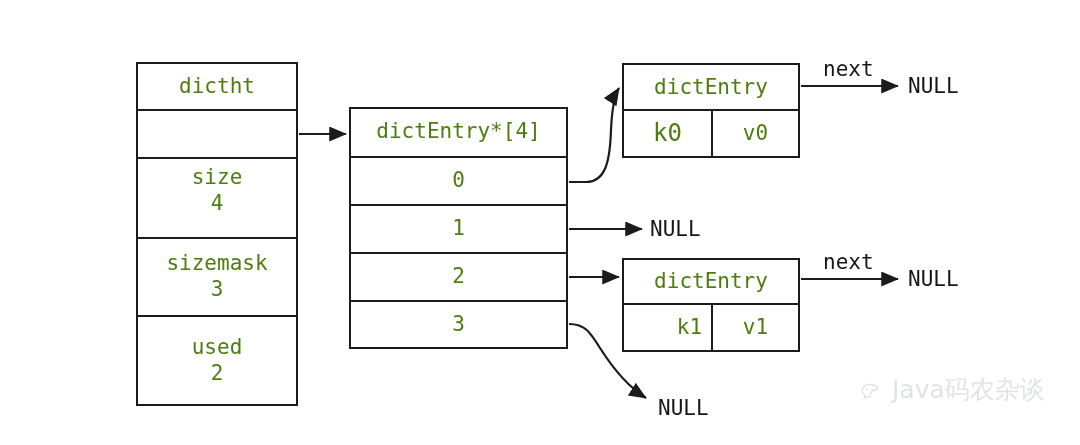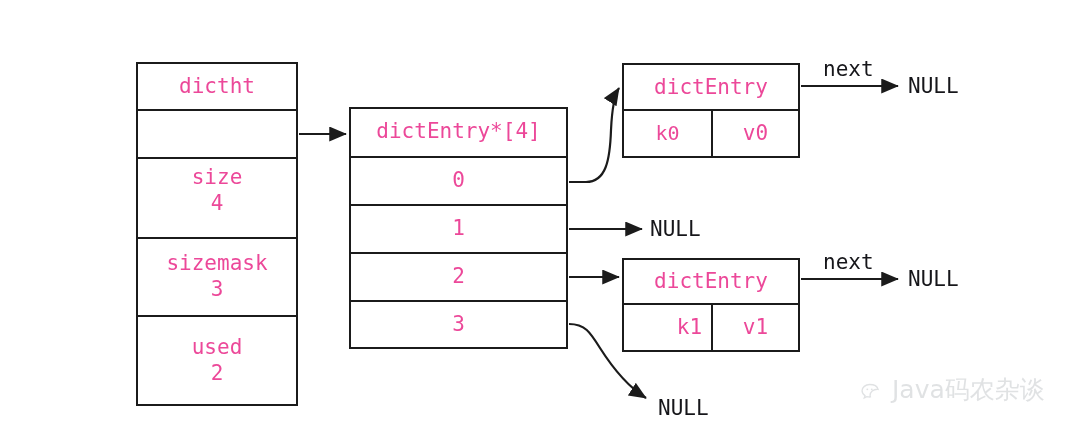--- a/index.html
+++ b/index.html
@@ -21,21 +21,21 @@
     background: #ffffff;
     box-sizing: border-box;
   }
   .cell {
     position: absolute;
     box-sizing: border-box;
     display: flex;
     flex-direction: column;
     align-items: center;
     justify-content: center;
-    color: #ec4899;
+    color: #4d7c0f;
     background: transparent;
     text-align: left;
     line-height: 1.22;
   }
   .cell .lbl { display: block; }
   .cell .val { display: block; }
   .hline {
     position: absolute;
     background: #1b1b1b;
     height: 2px;
@@ -165,21 +165,21 @@
   </div>
 
   <div class="box" style="left:622px; top:63px; width:178px; height:95px;"></div>
 
   <div class="cell" style="left:624px; top:65px; width:174px; height:45px; font-size:21px;">
     <span class="lbl">dictEntry</span>
   </div>
   <div class="hline" style="left:622px; top:109px; width:178px;"></div>
   <div class="vline" style="left:711px; top:110px; height:48px;"></div>
 
-  <div class="cell" style="left:624px; top:111px; width:87px; height:45px; font-size:20px;">
+  <div class="cell" style="left:624px; top:111px; width:87px; height:45px; font-size:24px;">
     <span class="val">k0</span>
   </div>
   <div class="cell" style="left:713px; top:111px; width:85px; height:45px; font-size:21px;">
     <span class="val">v0</span>
   </div>
 
   <div class="freetext" style="left:823px; top:57px; font-size:21px;">next</div>
   <div class="freetext" style="left:908px; top:74px; font-size:21px;">NULL</div>
 
   <div class="box" style="left:622px; top:258px; width:178px; height:94px;"></div>

